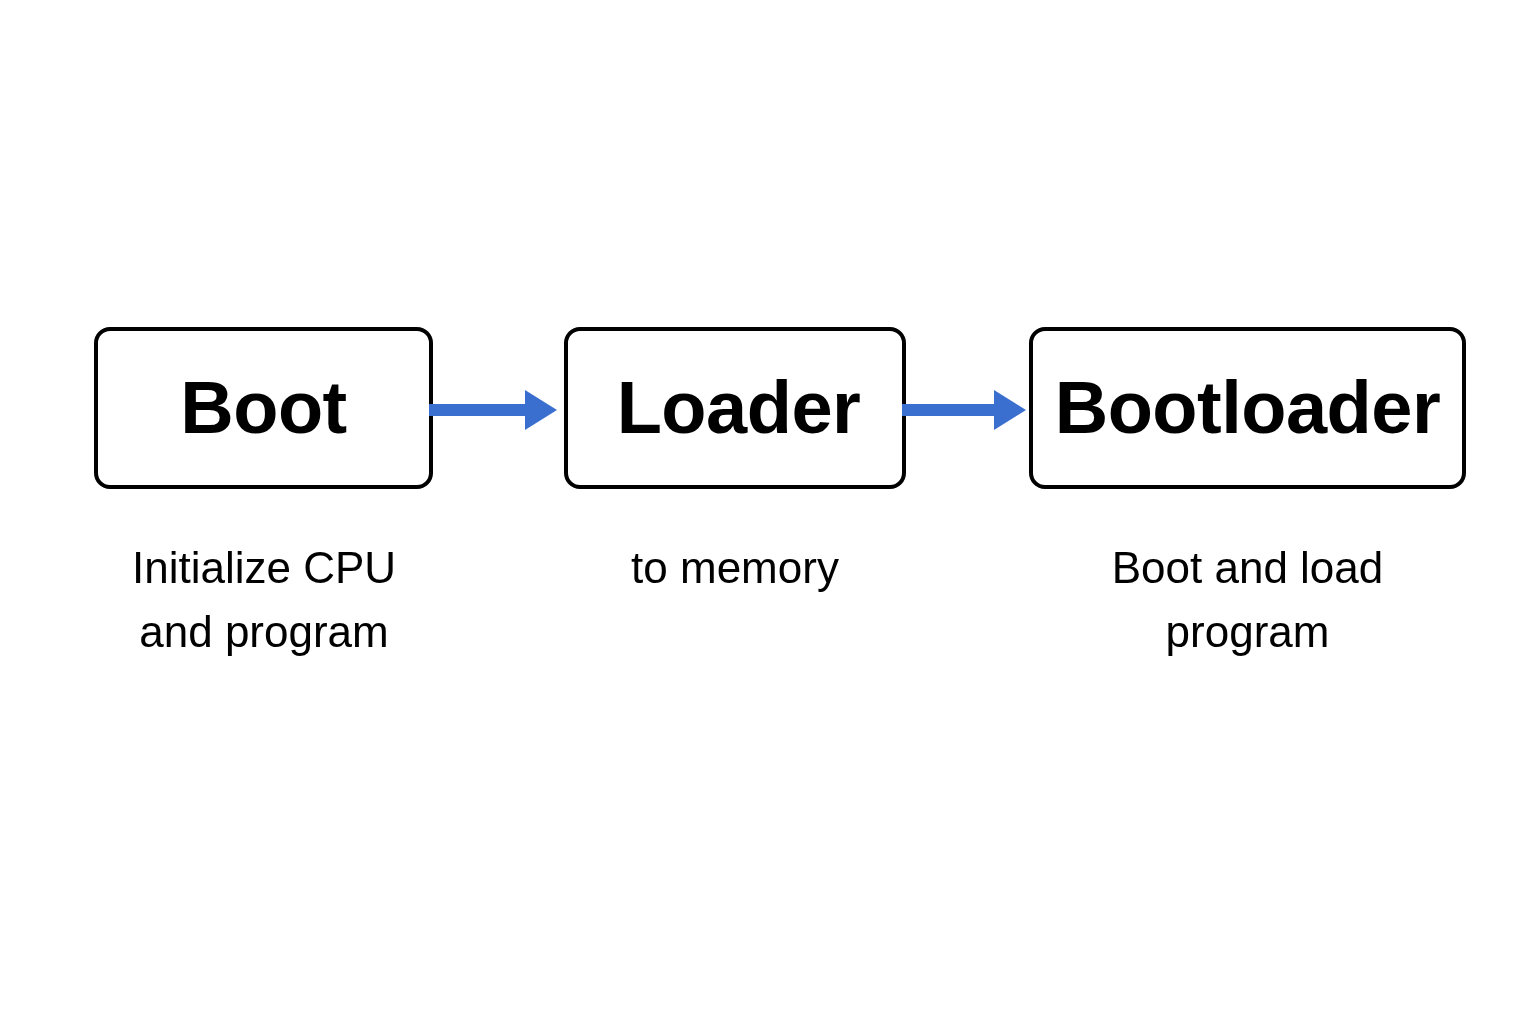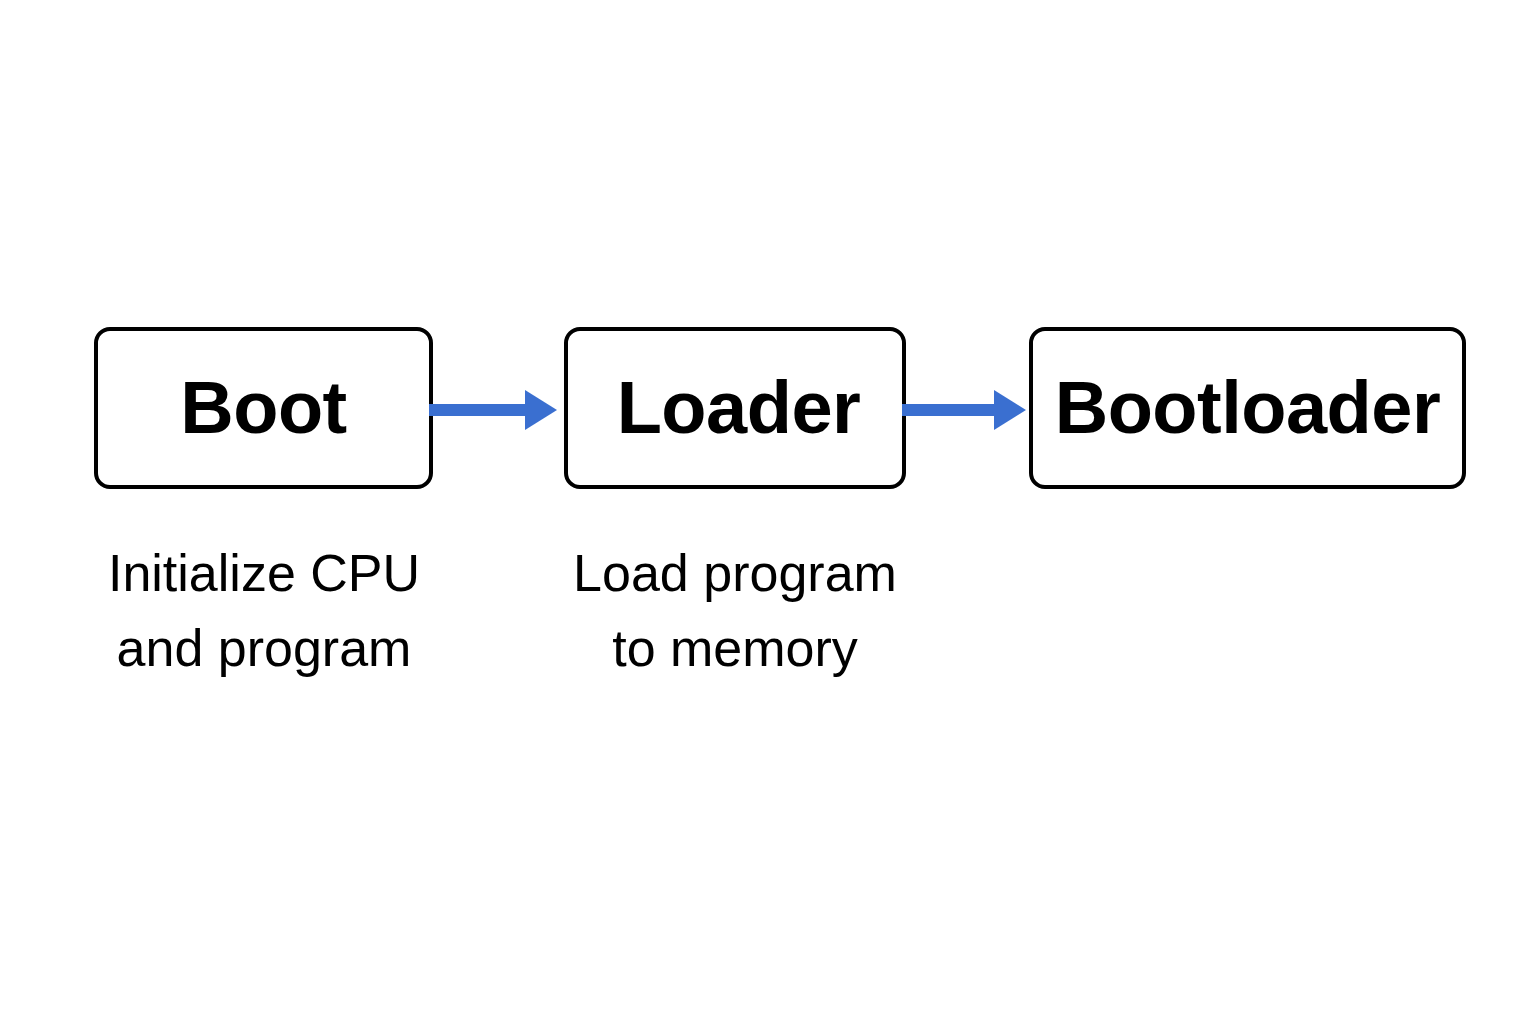--- a/index.html
+++ b/index.html
@@ -50,21 +50,21 @@
     height: 48px;
   }
   #arrow-1 { left: 429px; width: 140px; }
   #arrow-2 { left: 902px; width: 134px; }
 
   
   .caption {
     position: absolute;
     top: 536px;
     text-align: center;
-    font-size: 52px;
+    font-size: 44px;
     font-weight: 400;
     color: #000000;
     line-height: 1.45;
     user-select: none;
   }
   .caption-line { display: block; white-space: nowrap; }
 
   #caption-boot       { left: 84px;   width: 360px; }
   #caption-loader     { left: 555px;  width: 360px; }
   #caption-bootloader { left: 1045px; width: 405px; }
@@ -99,18 +99,21 @@
   <div class="node" id="node-bootloader" style="border-color: rgb(0, 0, 0); align-items: center;">
     <span class="node-label">Bootloader</span>
   </div>
 
   <div class="caption" id="caption-boot">
     <span class="caption-line">Initialize CPU</span>
     <span class="caption-line">and program</span>
   </div>
 
   <div class="caption" id="caption-loader">
-    <span class="caption-line">Load program</span>
     <span class="caption-line">to memory</span>
   </div>
 
+  <div class="caption" id="caption-bootloader">
+    <span class="caption-line">Boot and load</span>
+    <span class="caption-line">program</span>
+  </div>
 
 </div>
 
 </body></html>

